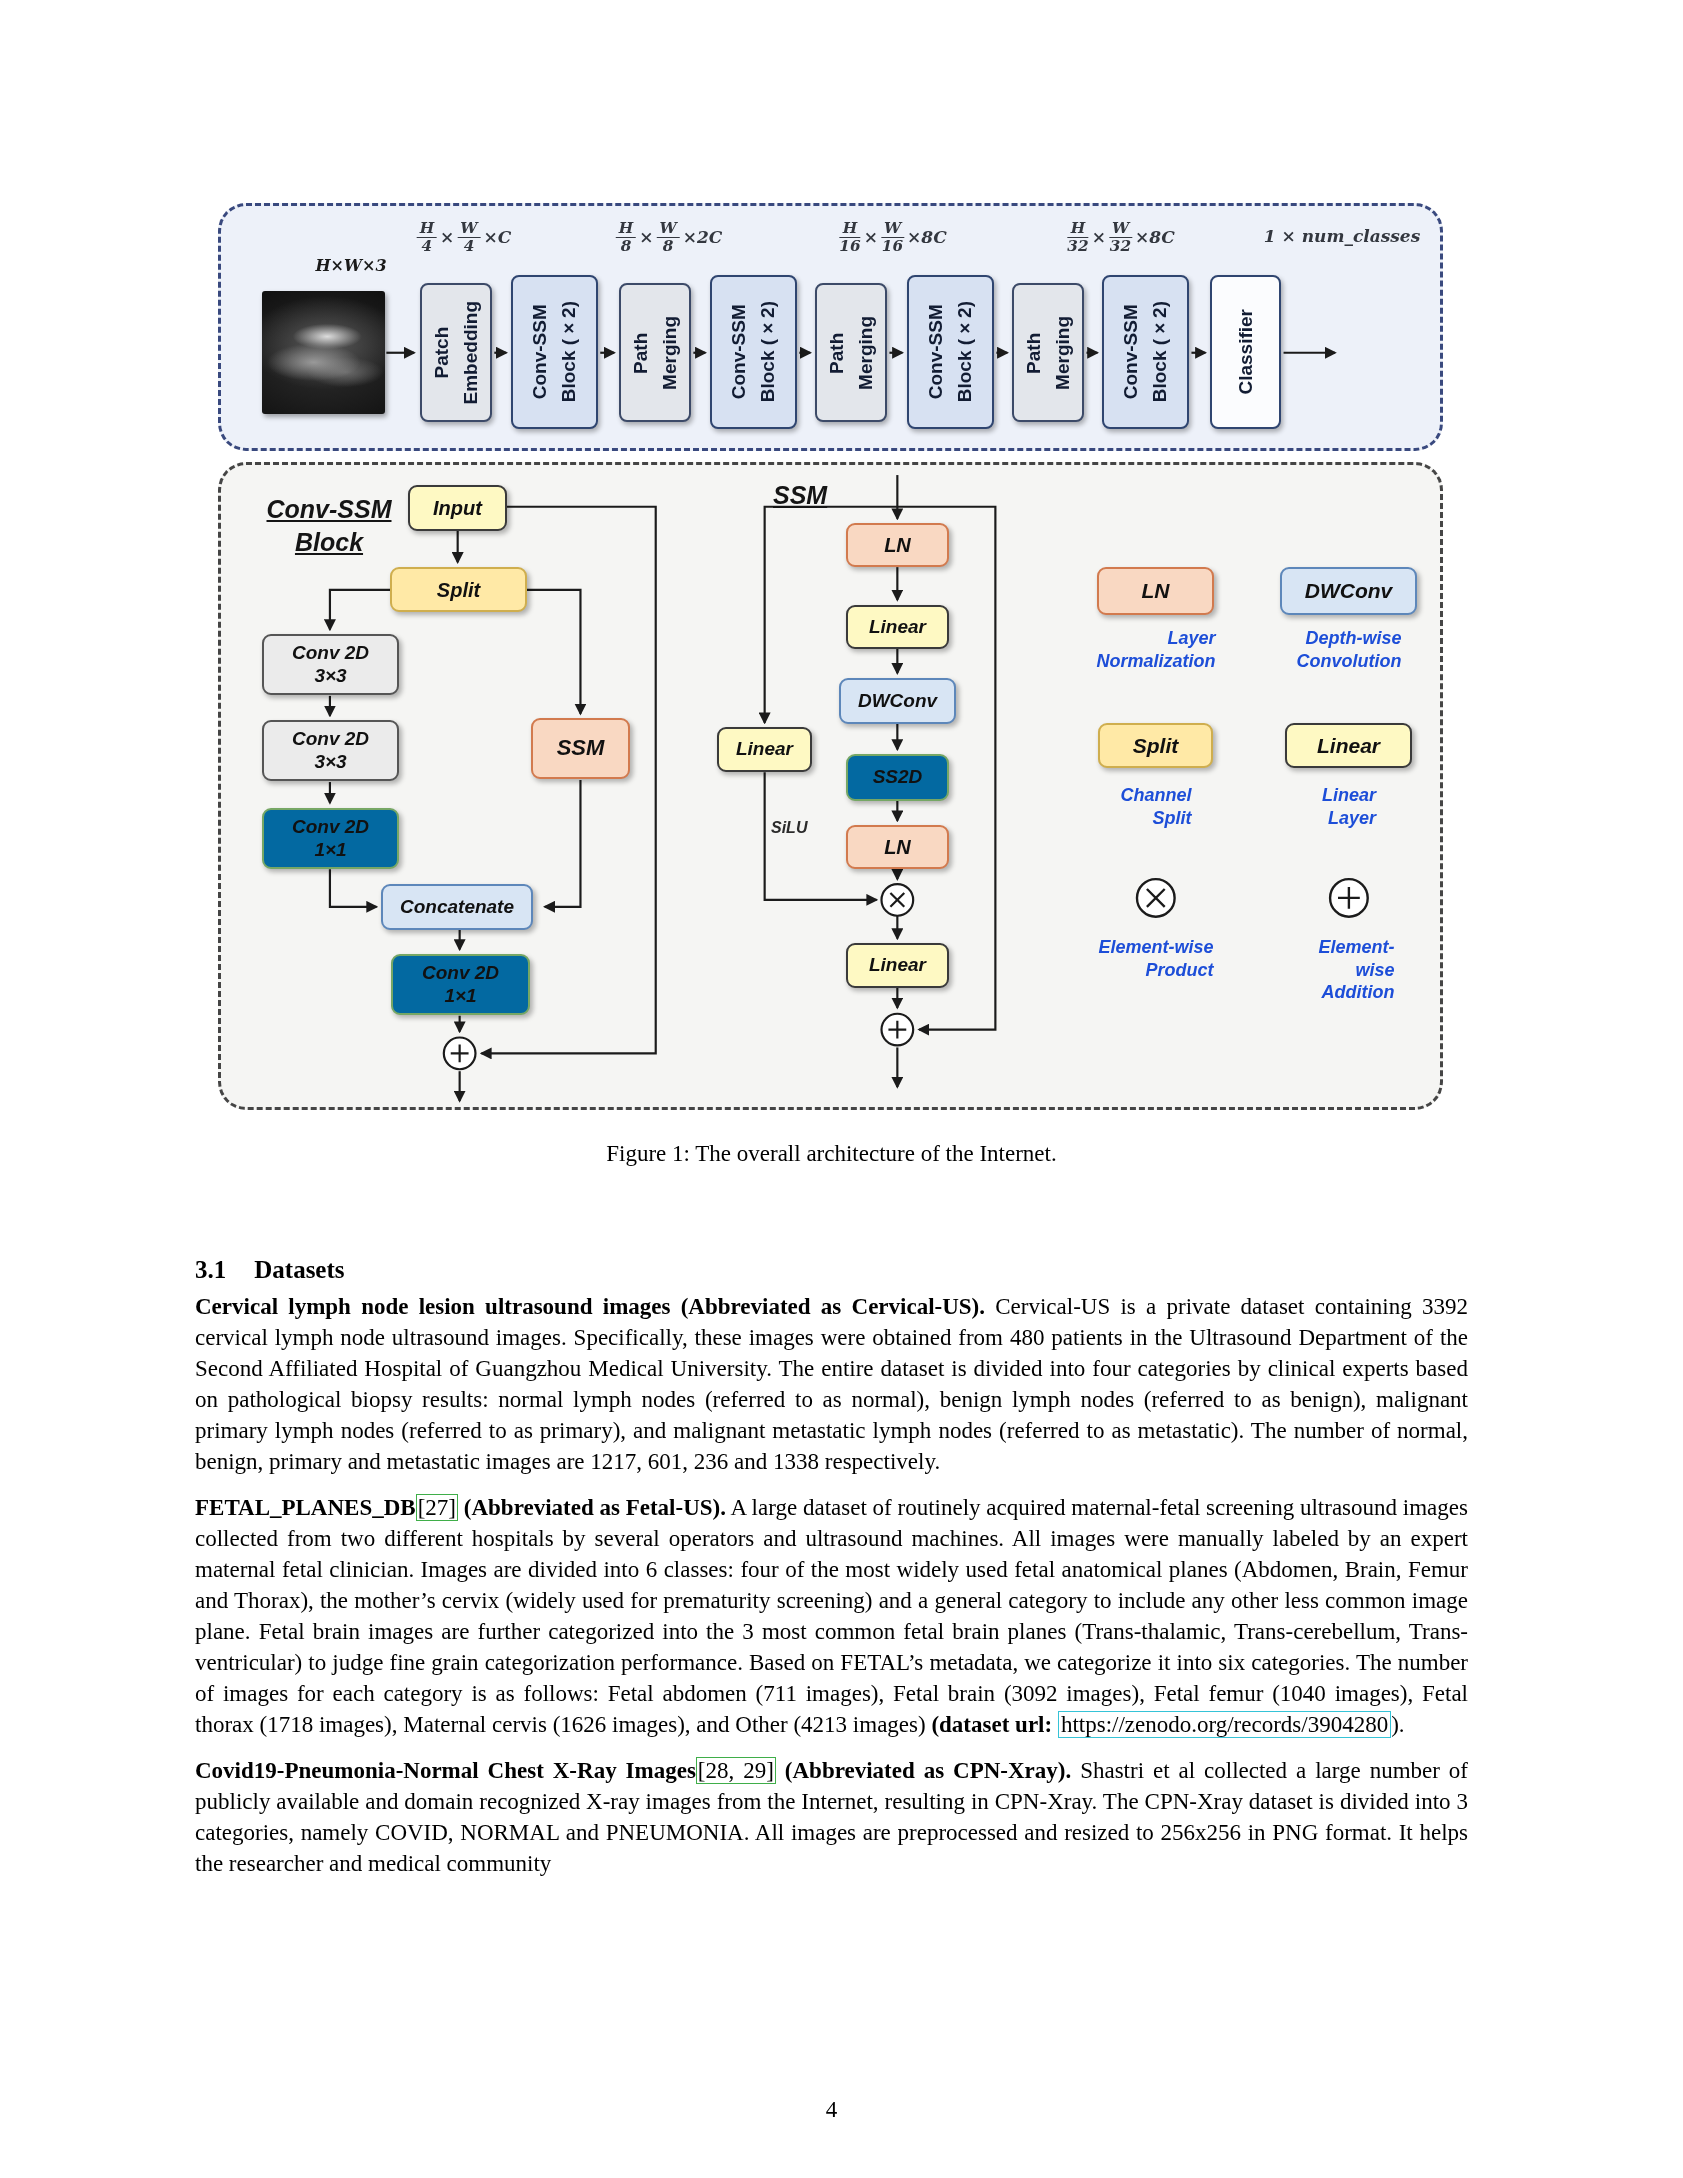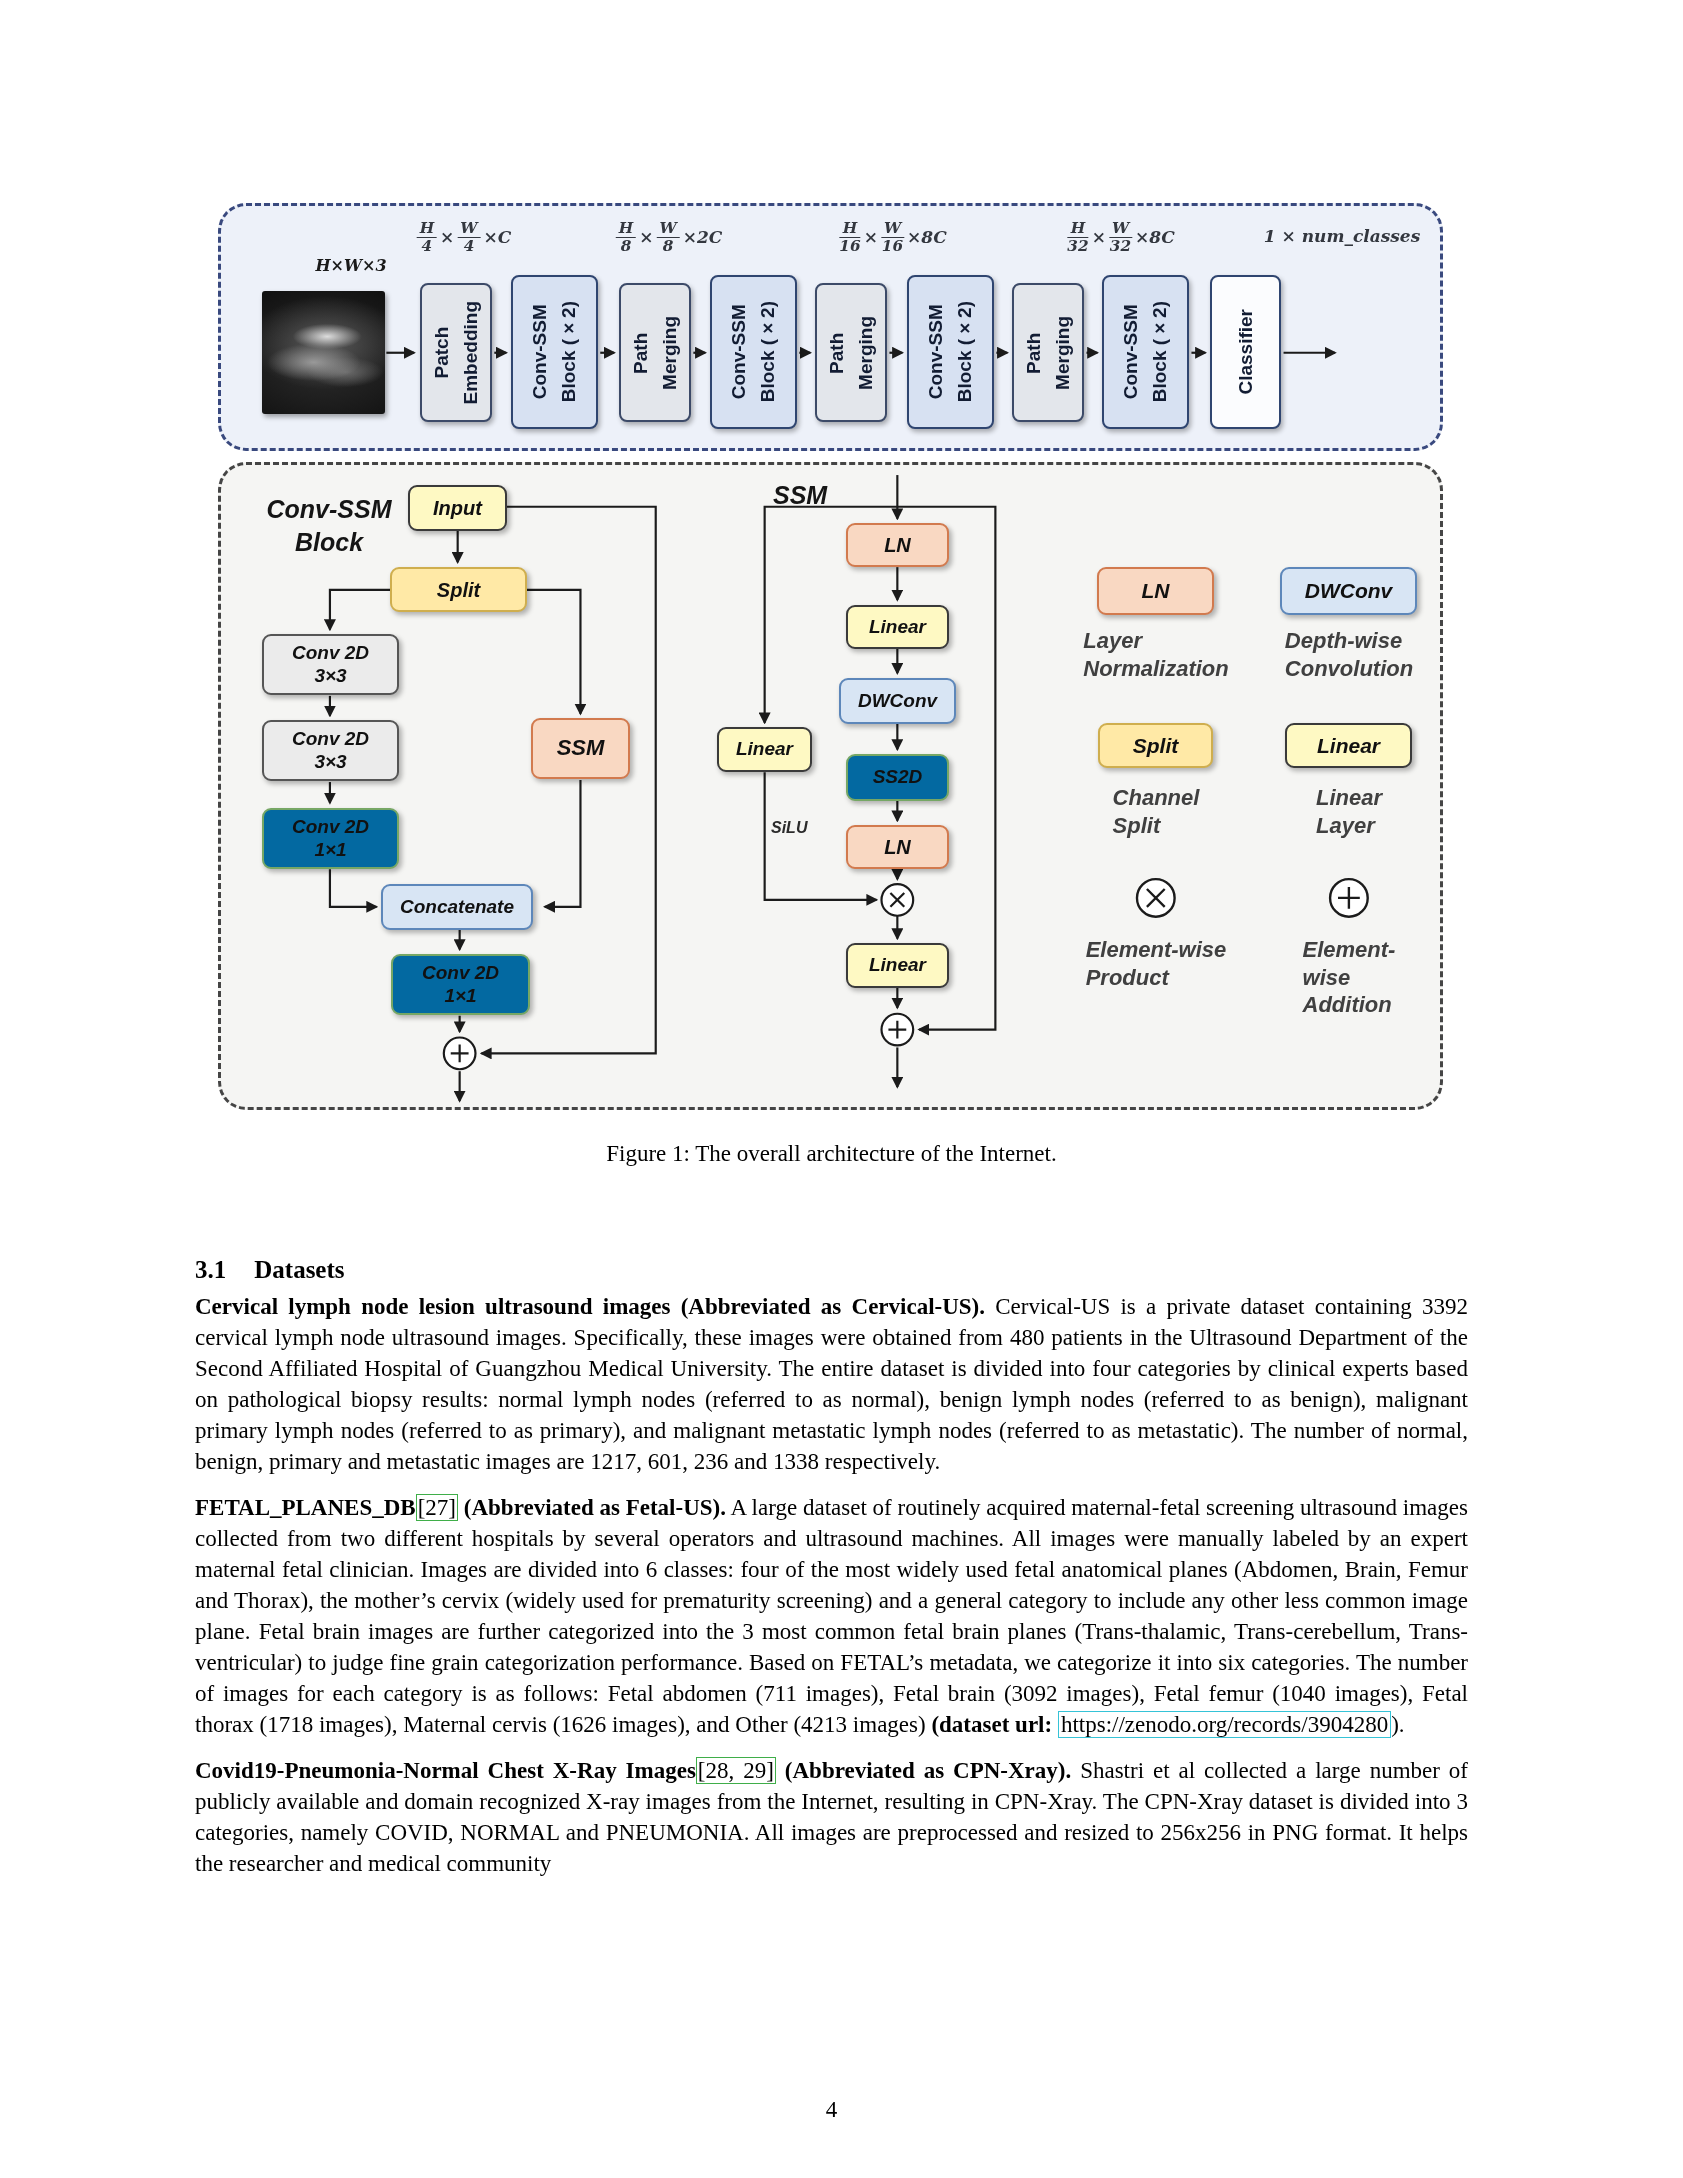--- a/index.html
+++ b/index.html
@@ -51,26 +51,26 @@
     color:#111;box-shadow:2.5px 3px 5px rgba(0,0,0,.28);box-sizing:border-box;
     white-space:pre-line;font-size:19px;line-height:1.2;}
   .bx-white{background:#fef9c3;border:2.2px solid #3a3a3a;}
   .bx-yellow{background:#ffe9a6;border:2.2px solid #cfae4e;}
   .bx-gray{background:#ebebeb;border:2.2px solid #555;}
   .bx-green{background:#0369a1;border:2.2px solid #76a765;}
   .bx-orange{background:#f9d8c2;border:2.2px solid #d27a4e;}
   .bx-blue{background:#d8e5f4;border:2.2px solid #5d87ba;}
 
   .diag-title{position:absolute;font-family:"Liberation Sans",sans-serif;font-weight:bold;font-style:italic;
-    font-size:25px;color:#151515;white-space:pre-line;text-align:center;line-height:1.3;}
+    font-size:25px;color:#151515;white-space:pre-line;text-align:center;line-height:1.3;text-decoration:underline;}
   .act-label{position:absolute;font-family:"Liberation Sans",sans-serif;font-style:italic;font-weight:600;
     font-size:16px;color:#2b2b2b;margin-top:39px;}
-  .legend-caption{position:absolute;transform:translateX(-50%);text-align:left;white-space:pre-line;
+  .legend-caption{position:absolute;transform:translateX(-50%);text-align:right;white-space:pre-line;
     font-family:"Liberation Sans",sans-serif;font-weight:bold;font-style:italic;
-    font-size:22px;line-height:1.25;color:#404040;}
+    font-size:18px;line-height:1.25;color:#1d4ed8;}
 
   
   .fig-caption{position:absolute;left:195px;top:1141px;width:1273px;text-align:center;font-size:23px;}
   .sec-heading{position:absolute;left:195px;top:1256px;font-size:25px;font-weight:bold;}
   .sec-heading .sec-title{margin-left:28px;}
   .body-text{position:absolute;left:195px;top:1291px;width:1273px;font-size:23px;line-height:31px;
     text-align:justify;}
   .body-text p{margin:0 0 15px 0;}
   .lead-bold{font-weight:bold;}
   .cite{border:1.6px solid #3fae49;padding:0 1px;}

